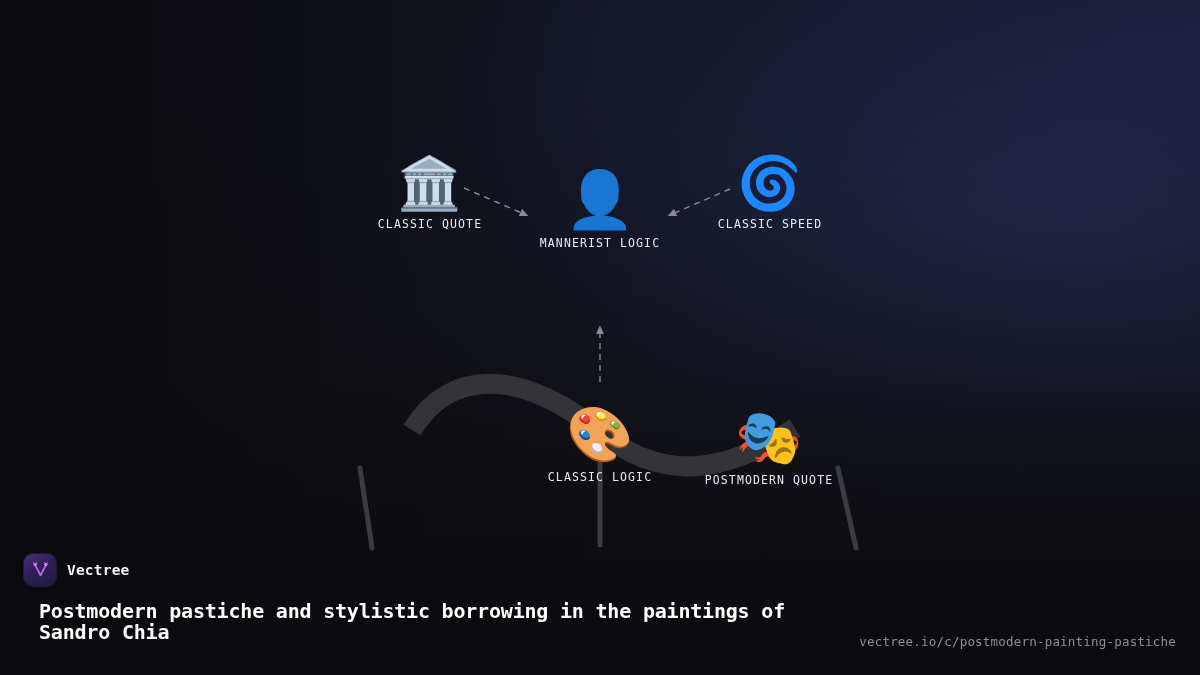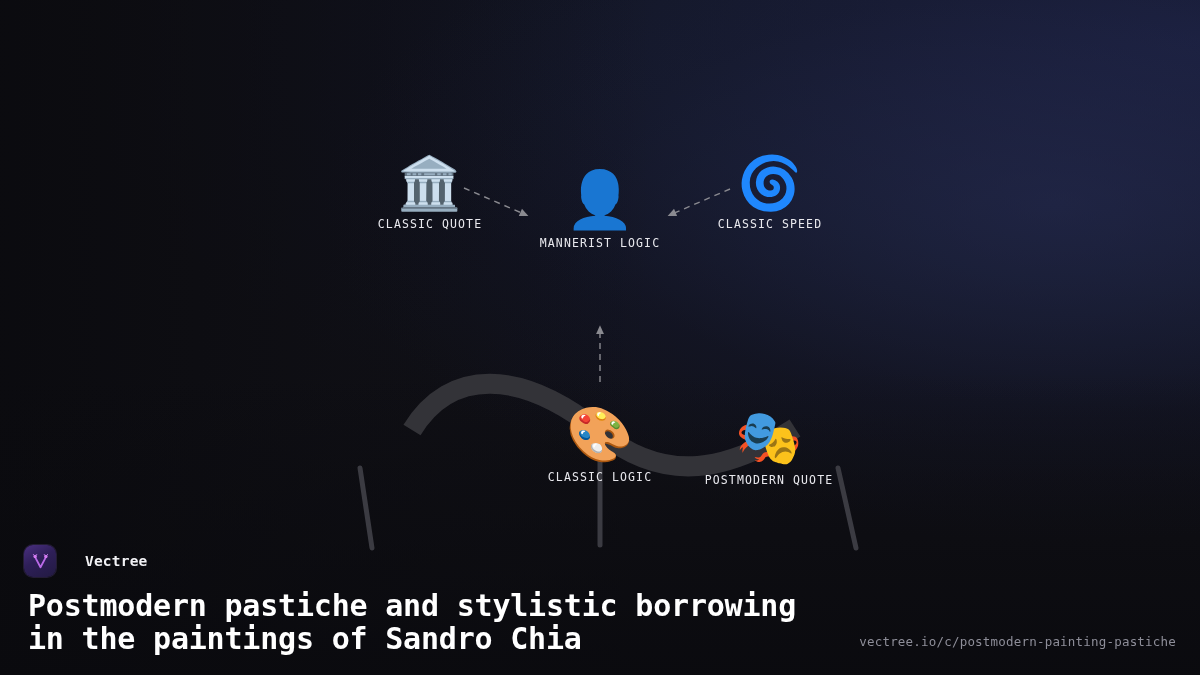--- a/index.html
+++ b/index.html
@@ -75,21 +75,21 @@
   
   .footer {
     position: absolute;
     left: 24px;
     bottom: 16px;
     right: 24px;
   }
   .brand {
     display: flex;
     align-items: center;
-    gap: 29px;
+    gap: 11px;
     margin-bottom: 13px;
   }
   .brand-logo {
     width: 32px;
     height: 32px;
     border-radius: 9px;
     background: linear-gradient(150deg, #4a2f80 0%, #2e1f58 45%, #221a42 100%);
     display: flex;
     align-items: center;
     justify-content: center;
@@ -98,27 +98,27 @@
   }
   .brand-name {
     font-family: "DejaVu Sans Mono", "Liberation Mono", monospace;
     font-size: 14.5px;
     font-weight: bold;
     color: #f2f2f5;
     letter-spacing: 0.2px;
   }
   .headline {
     font-family: "DejaVu Sans Mono", "Liberation Mono", monospace;
-    font-size: 30px;
+    font-size: 20px;
     font-weight: bold;
     line-height: 1.08;
     color: #ffffff;
     letter-spacing: -0.2px;
     max-width: 800px;
-    margin: 4px;
+    margin: 15px;
   }
   .url {
     position: absolute;
     right: 0;
     bottom: 10px;
     font-family: "DejaVu Sans Mono", "Liberation Mono", monospace;
     font-size: 12.5px;
     color: #8e8e99;
     letter-spacing: 0.2px;
     white-space: nowrap;

